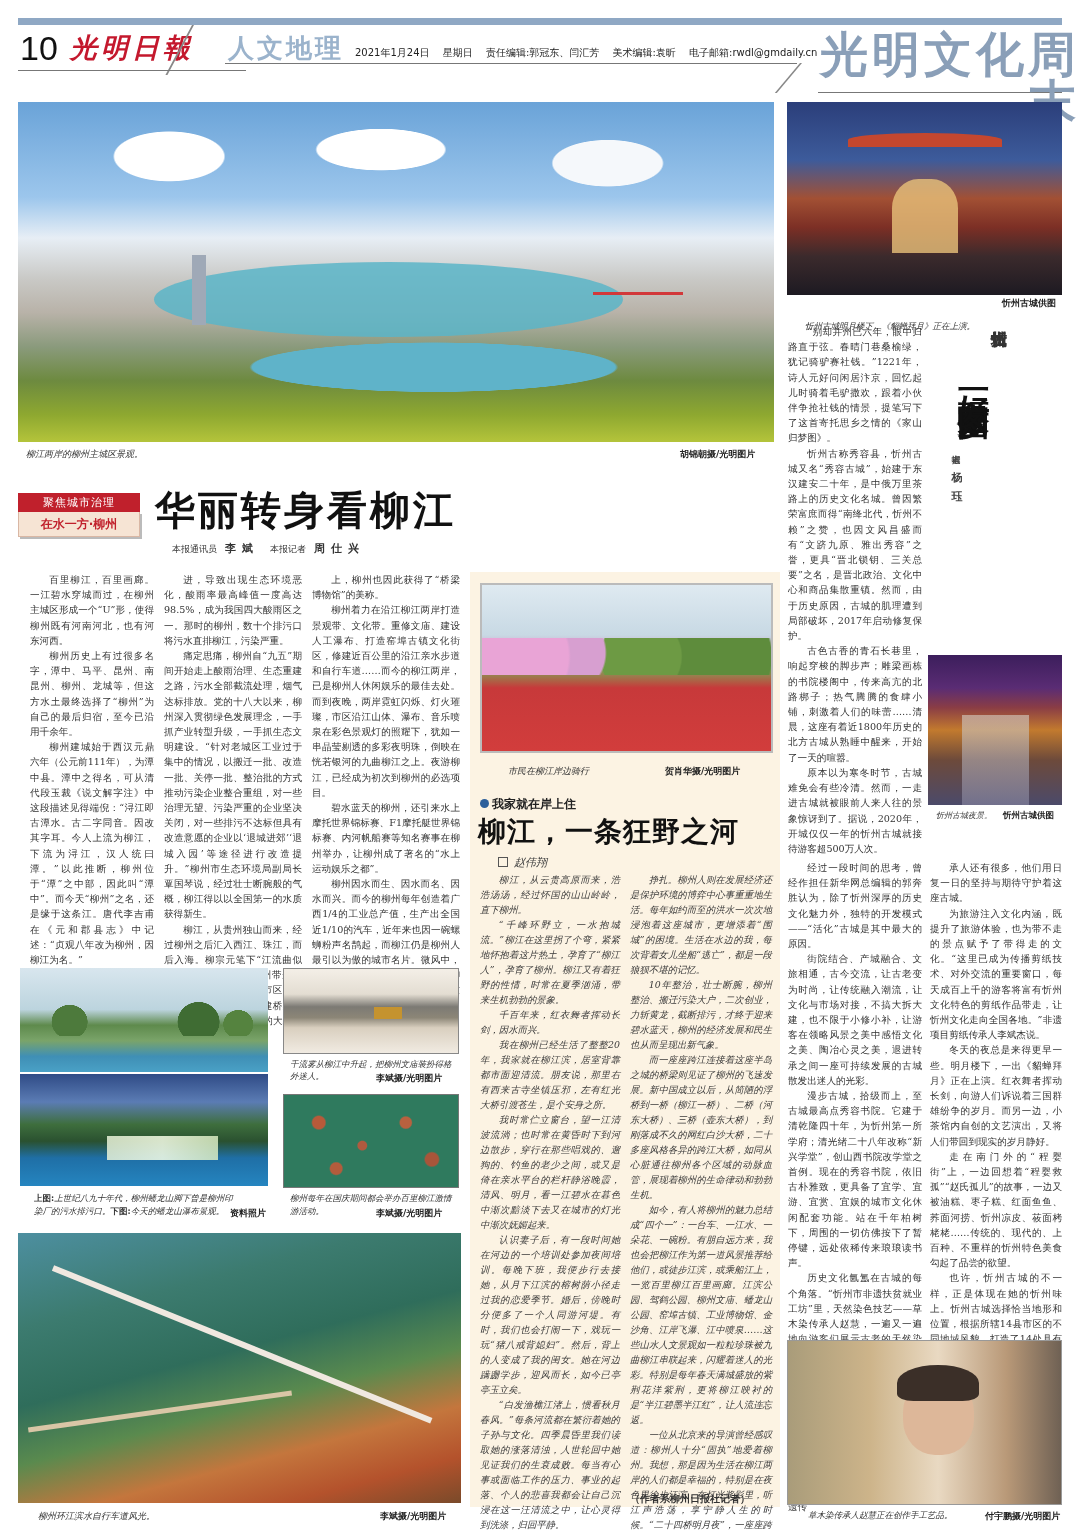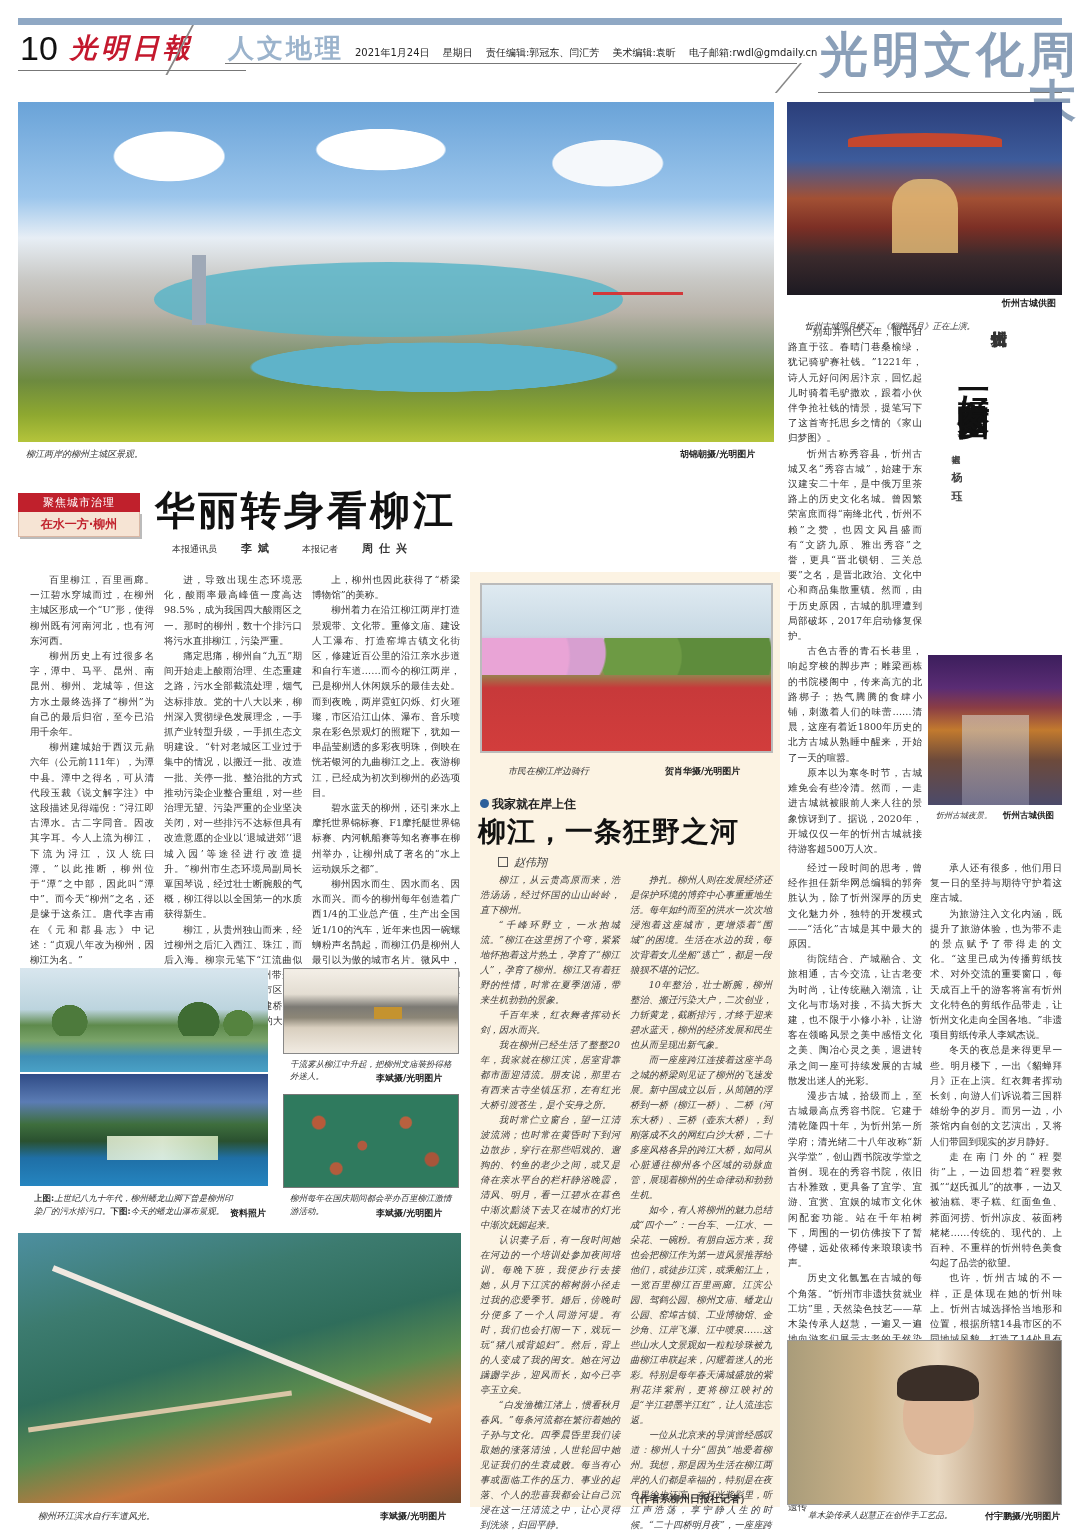--- a/index.html
+++ b/index.html
@@ -35,21 +35,21 @@
   .hero .tower { position:absolute; left:23%; top:45%; width:14px; height:70px; background:#9fa9b7; }
   .cap { font-size: 9px; color: #333; font-style: italic; white-space: nowrap; }
   .credit { font-size: 9px; color: #222; font-weight: bold; font-family: "DejaVu Sans", sans-serif; white-space: nowrap; }
 
   
   .tag-box { left: 18px; top: 493px; width: 122px; }
   .tag-top { background: #c0202c; color: #fff; font-size: 11px; text-align: center; height: 19px; line-height: 19px; font-family: "DejaVu Sans", sans-serif; letter-spacing: 1px; }
   .tag-bottom { background: #f6e4d4; color: #c0202c; font-size: 12px; font-weight: bold; text-align: center; height: 25px; line-height: 25px; border: 1px solid #d9b7a4; border-top: none; box-shadow: 2px 2px 0 #bbb; font-family: "DejaVu Sans", sans-serif; }
   .headline1 { left: 155px; top: 486px; font-size: 40px; font-weight: bold; color: #111; letter-spacing: 3px; line-height: 48px; }
   .byline1 { left: 172px; top: 541px; font-size: 9px; color: #333; white-space: nowrap; }
-  .byline1 b { font-size: 11px; margin: 0 24px; letter-spacing: 6px; }
+  .byline1 b { font-size: 11px; margin: 0 8px; letter-spacing: 6px; }
   .col { font-size: 9.6px; line-height: 15.2px; color: #333; text-align: justify; }
   .col p { text-indent: 2em; }
   .col1 { left: 30px; top: 572px; width: 124px; }
   .col2 { left: 164px; top: 572px; width: 138px; }
   .col3 { left: 312px; top: 572px; width: 148px; }
 
   
   .panel { left: 470px; top: 572px; width: 310px; height: 935px; background: #fcf3e3; }
   .bike-img { left: 480px; top: 583px; width: 293px; height: 170px; border: 2px solid #bbb;
     background: linear-gradient(180deg, #dfeaf1 0%, #c8d9e4 30%, #cfa4c7 40%, #7ea85a 50%, #c7393a 62%, #d23d3c 100%); }

